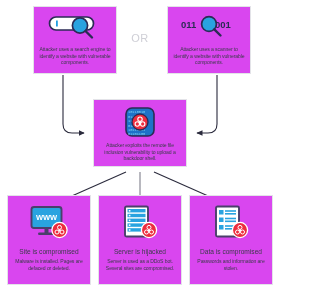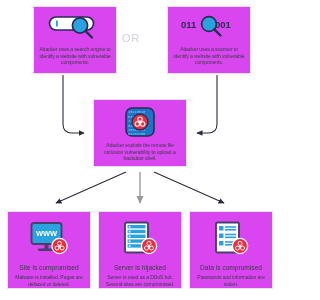--- a/index.html
+++ b/index.html
@@ -68,23 +68,23 @@
     left: 93px;  top: 99px; width: 94px;  height: 68px;
     padding-top: 7px;
   }
   #card-exploit .card-text {
     font-size: 5.1px;
     margin-top: 5px;
     padding: 0 7px;
   }
   
   .card-bottom {
-    top: 211px;
+    top: 195px;
     width: 84px;
-    height: 78px;
+    height: 90px;
     padding-top: 9px;
   }
   #card-site   { left: 7px; }
   #card-server { left: 98px; }
   #card-data   { left: 189px; }
   .card-title {
     font-size: 6.6px;
     color: #3b3b4a;
     margin-top: 7px;
     text-align: center;
@@ -92,20 +92,21 @@
   .card-bottom .card-text {
     font-size: 5.1px;
     margin-top: 3px;
     padding: 0 5px;
   }
   #or-label {
     position: absolute;
     left: 122px;
     top: 32px;
     width: 36px;
+    text-align: center;
     font-size: 11px;
     color: #cfcfd6;
     letter-spacing: 0.6px;
   }
 </style>
 </head>
 <body>
 
 <div id="diagram">
 

